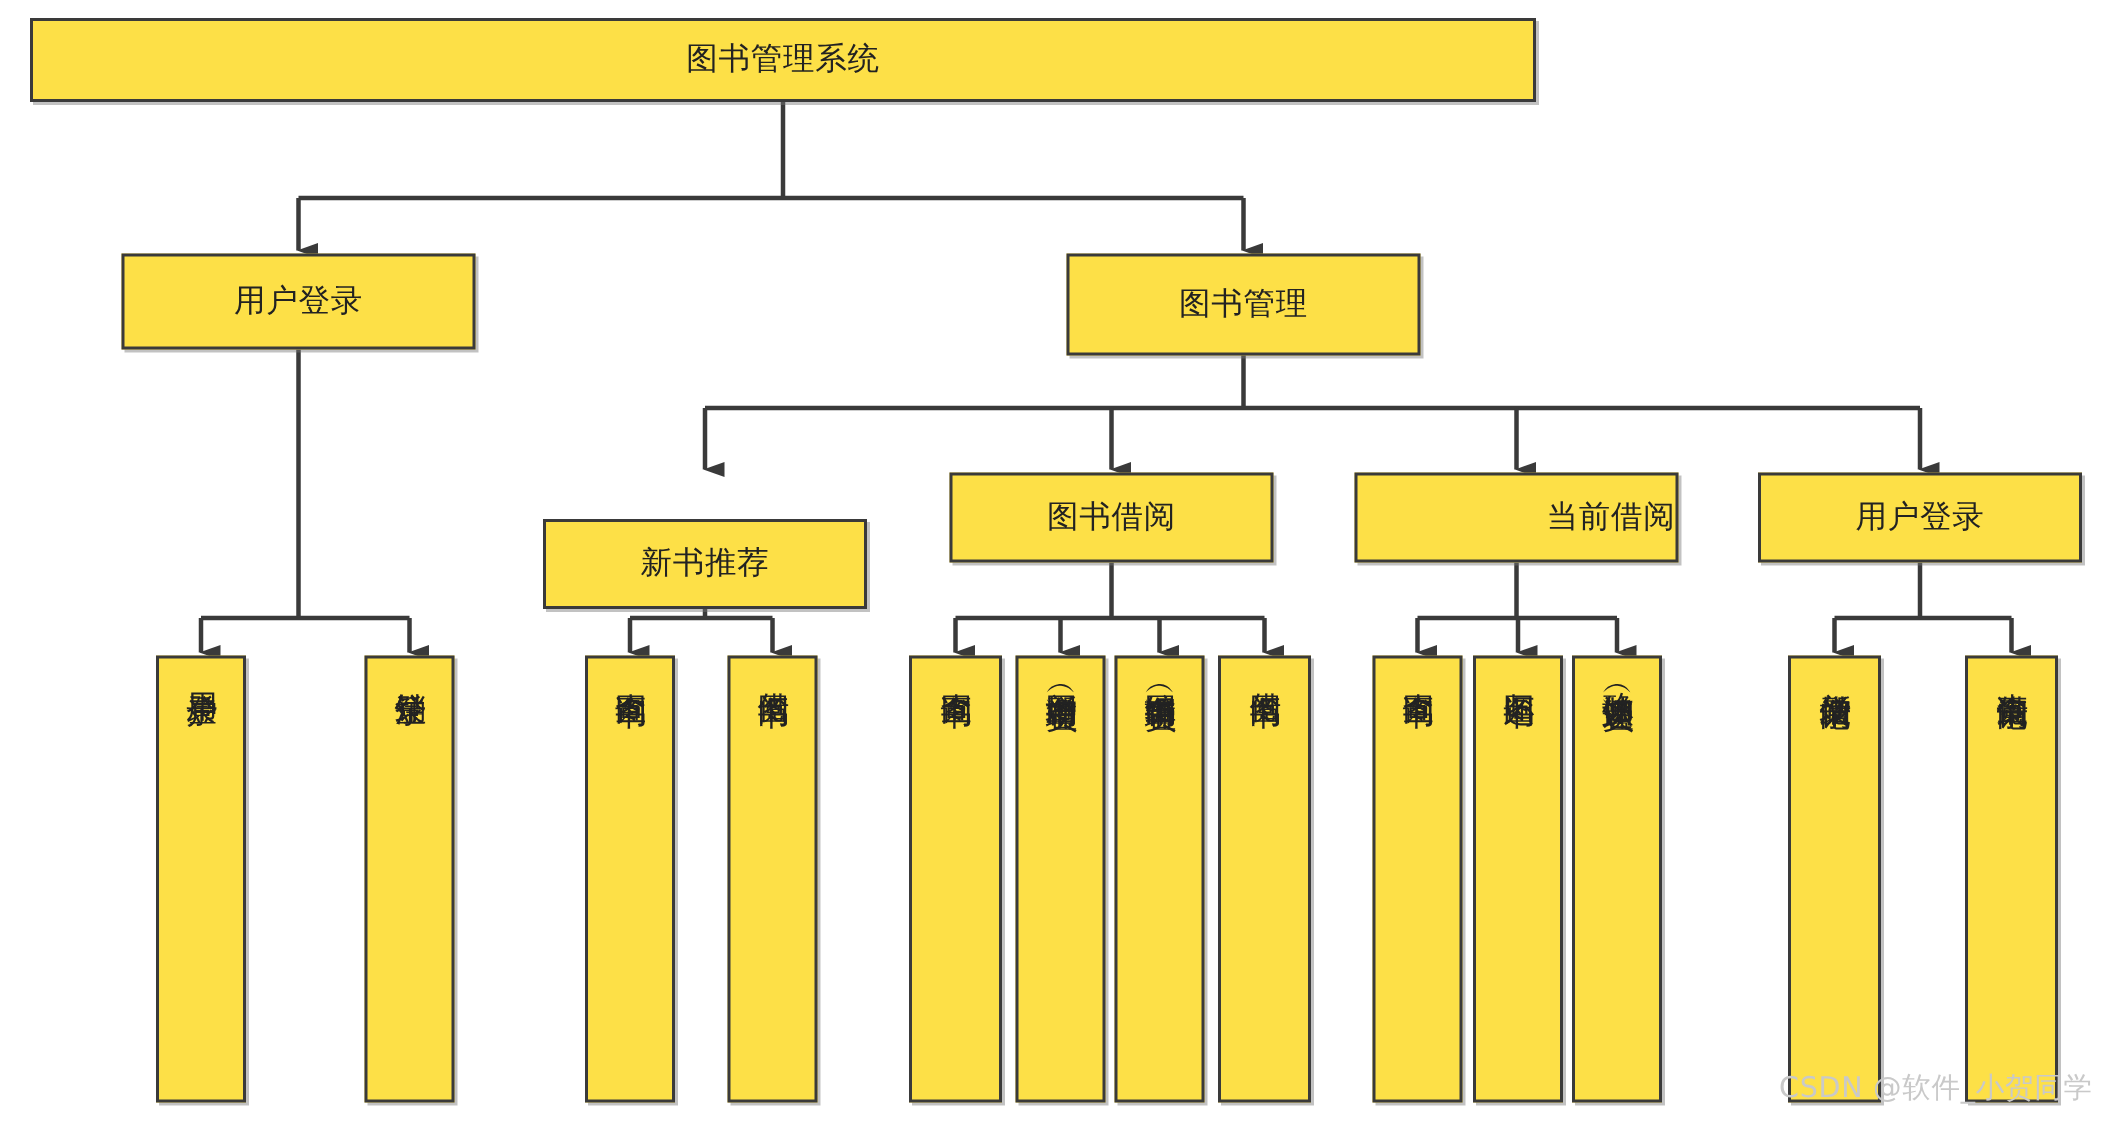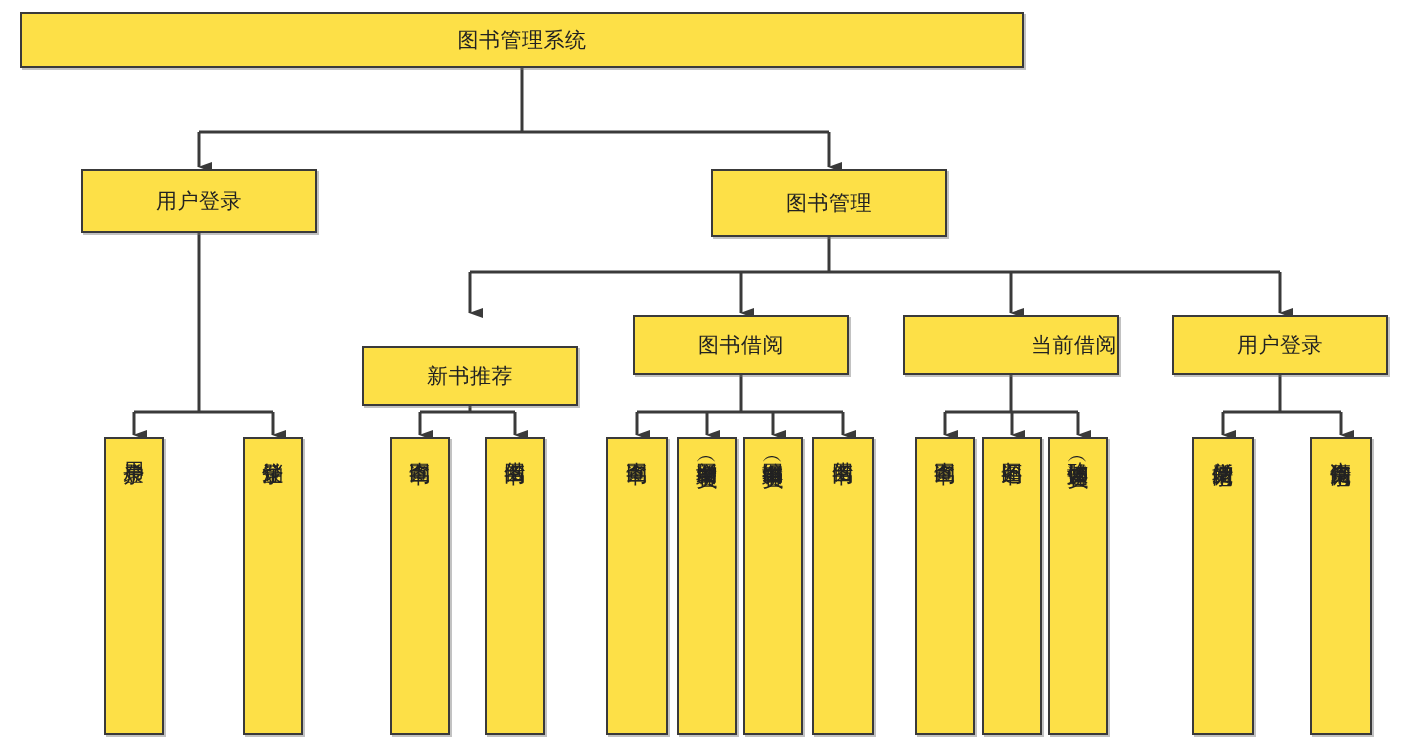--- a/index.html
+++ b/index.html
@@ -174,13 +174,14 @@
         <span class="label">确认归还（管理员）</span>
       </div>
       <div class="node leaf" style="left: 1192px; top: 437px; width: 62px; height: 298px;">
         <span class="label">新增借阅记录</span>
       </div>
       <div class="node leaf" style="left: 1310px; top: 437px; width: 62px; height: 298px;">
         <span class="label">查询借阅记录</span>
       </div>
     </div>
 
+  <div class="watermark">CSDN @软件_小贺同学</div>
 </div>
 
 </body></html>

